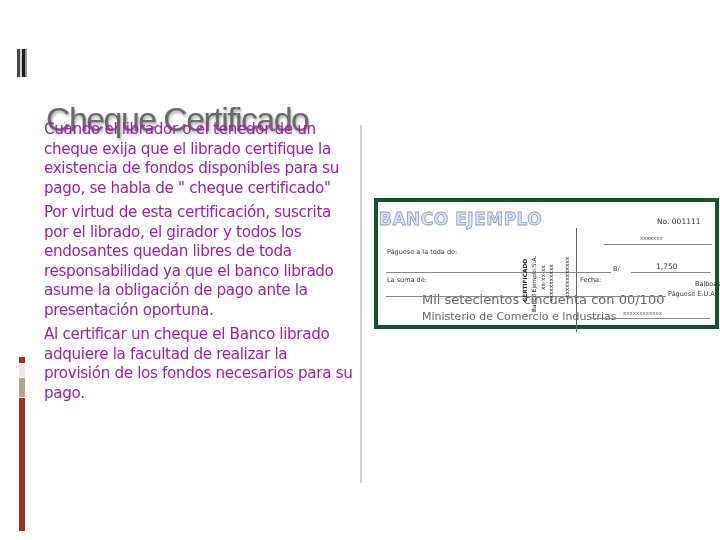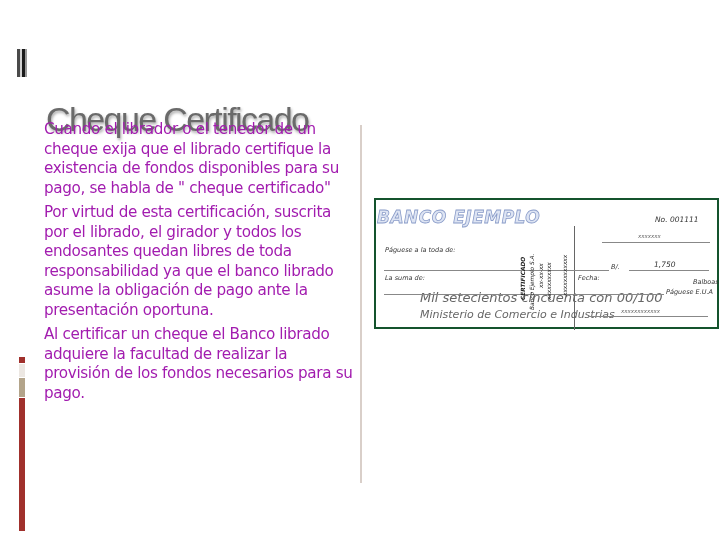--- a/index.html
+++ b/index.html
@@ -32,22 +32,22 @@
     }
     .body-text p { margin-bottom: 5px; }
 
     .divider {
       position: absolute; left: 360px; top: 125px; width: 2px; height: 358px;
       background: #d9cfc9;
     }
 
     .check {
       position: absolute; left: 374px; top: 198px; width: 345px; height: 131px;
-      border: 2px solid #14532d; background: #fff;
-      font-family: "DejaVu Sans", sans-serif; color: #333; font-style: italic;
+      border: 4px solid #14532d; background: #fff;
+      font-family: "DejaVu Sans", sans-serif; color: #333;
     }
     .bank-name {
       position: absolute; left: 1px; top: 7px;
       font-family: "DejaVu Sans", sans-serif; font-weight: bold; font-size: 17px;
       color: #dde4f3; letter-spacing: 0.5px;
       -webkit-text-stroke: 0.8px #8a9cc9;
     }
     .check-number { position: absolute; left: 279px; top: 15px; font-size: 7.5px; color: #333; }
     .small { font-size: 6.5px; color: #333; position: absolute; white-space: nowrap; }
     .gray { color: #666; }

